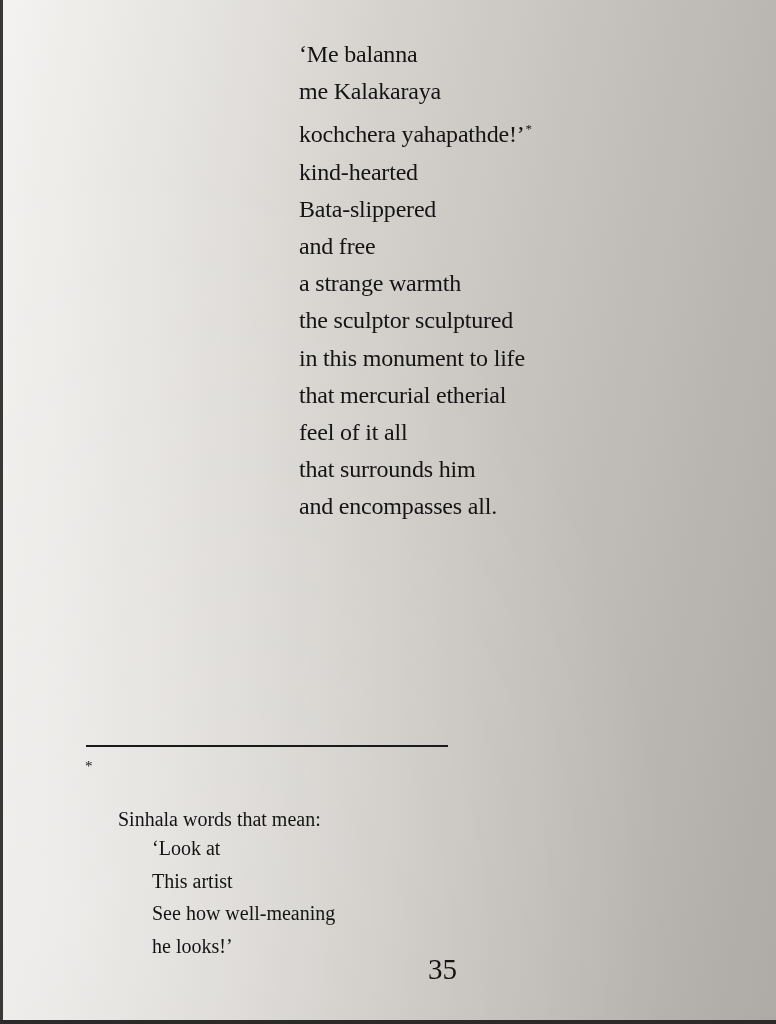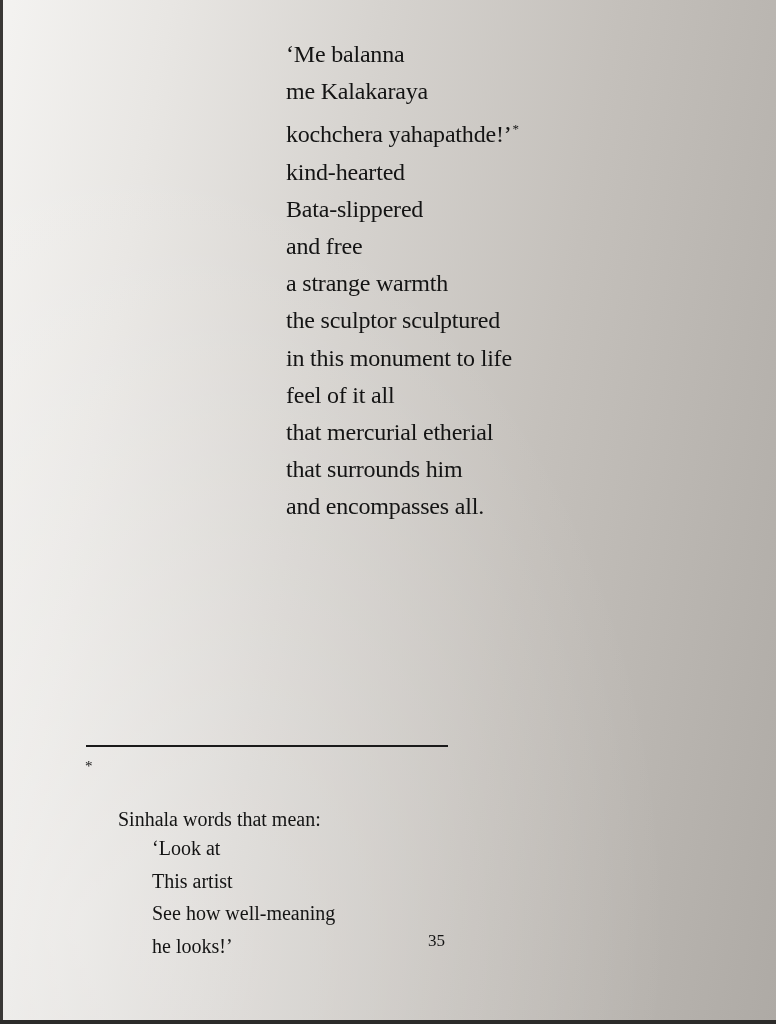--- a/index.html
+++ b/index.html
@@ -14,62 +14,62 @@
     background: radial-gradient(ellipse at 10% 90%, rgba(255,255,255,0.35), rgba(255,255,255,0) 60%);
     pointer-events: none;
   }
   .left-dark {
     position: absolute; left: 0; top: 0; width: 3px; height: 1024px; background: #3a3836;
   }
   .bottom-dark {
     position: absolute; left: 0; bottom: 0; width: 776px; height: 4px; background: #2c2b2a;
   }
   .poem {
-    position: absolute; left: 286px; top: 36px;
+    position: absolute; left: 299px; top: 36px;
   }
   .poem .line {
     font-size: 24px; line-height: 37.2px; white-space: nowrap; letter-spacing: -0.2px;
   }
   sup.star { font-size: 13px; vertical-align: 9px; margin-left: 1px; }
   .rule {
     position: absolute; left: 86px; top: 745px; width: 362px; height: 2px; background: #1a1a1a;
   }
   .fn-star {
     position: absolute; left: 85px; top: 758px; font-size: 15px;
   }
   .fn-lead {
     position: absolute; left: 118px; top: 804px; font-size: 20px; line-height: 30px; white-space: nowrap;
   }
   .fn-lines {
     position: absolute; left: 152px; top: 832px;
   }
   .fn-lines .fline { font-size: 20px; line-height: 32.5px; white-space: nowrap; }
   .page-num {
-    position: absolute; left: 428px; top: 931px; font-size: 17px;
+    position: absolute; left: 428px; top: 953px; font-size: 29px;
   }
 </style>
 </head>
 <body>
 
 <div class="shade"></div>
 <div class="left-dark"></div>
 <div class="bottom-dark"></div>
 
 <div class="poem">
   <div class="line">‘Me balanna</div>
   <div class="line">me Kalakaraya</div>
   <div class="line"><span>kochchera yahapathde!’</span><sup class="star">*</sup></div>
   <div class="line">kind-hearted</div>
   <div class="line">Bata-slippered</div>
   <div class="line">and free</div>
   <div class="line">a strange warmth</div>
   <div class="line">the sculptor sculptured</div>
   <div class="line">in this monument to life</div>
+  <div class="line">that mercurial etherial</div>
   <div class="line">feel of it all</div>
-  <div class="line">that mercurial etherial</div>
   <div class="line">that surrounds him</div>
   <div class="line">and encompasses all.</div>
 </div>
 
 <div class="rule"></div>
 <div class="fn-star">*</div>
 <div class="fn-lead">Sinhala words that mean:</div>
 <div class="fn-lines">
   <div class="fline">‘Look at</div>
   <div class="fline">This artist</div>

